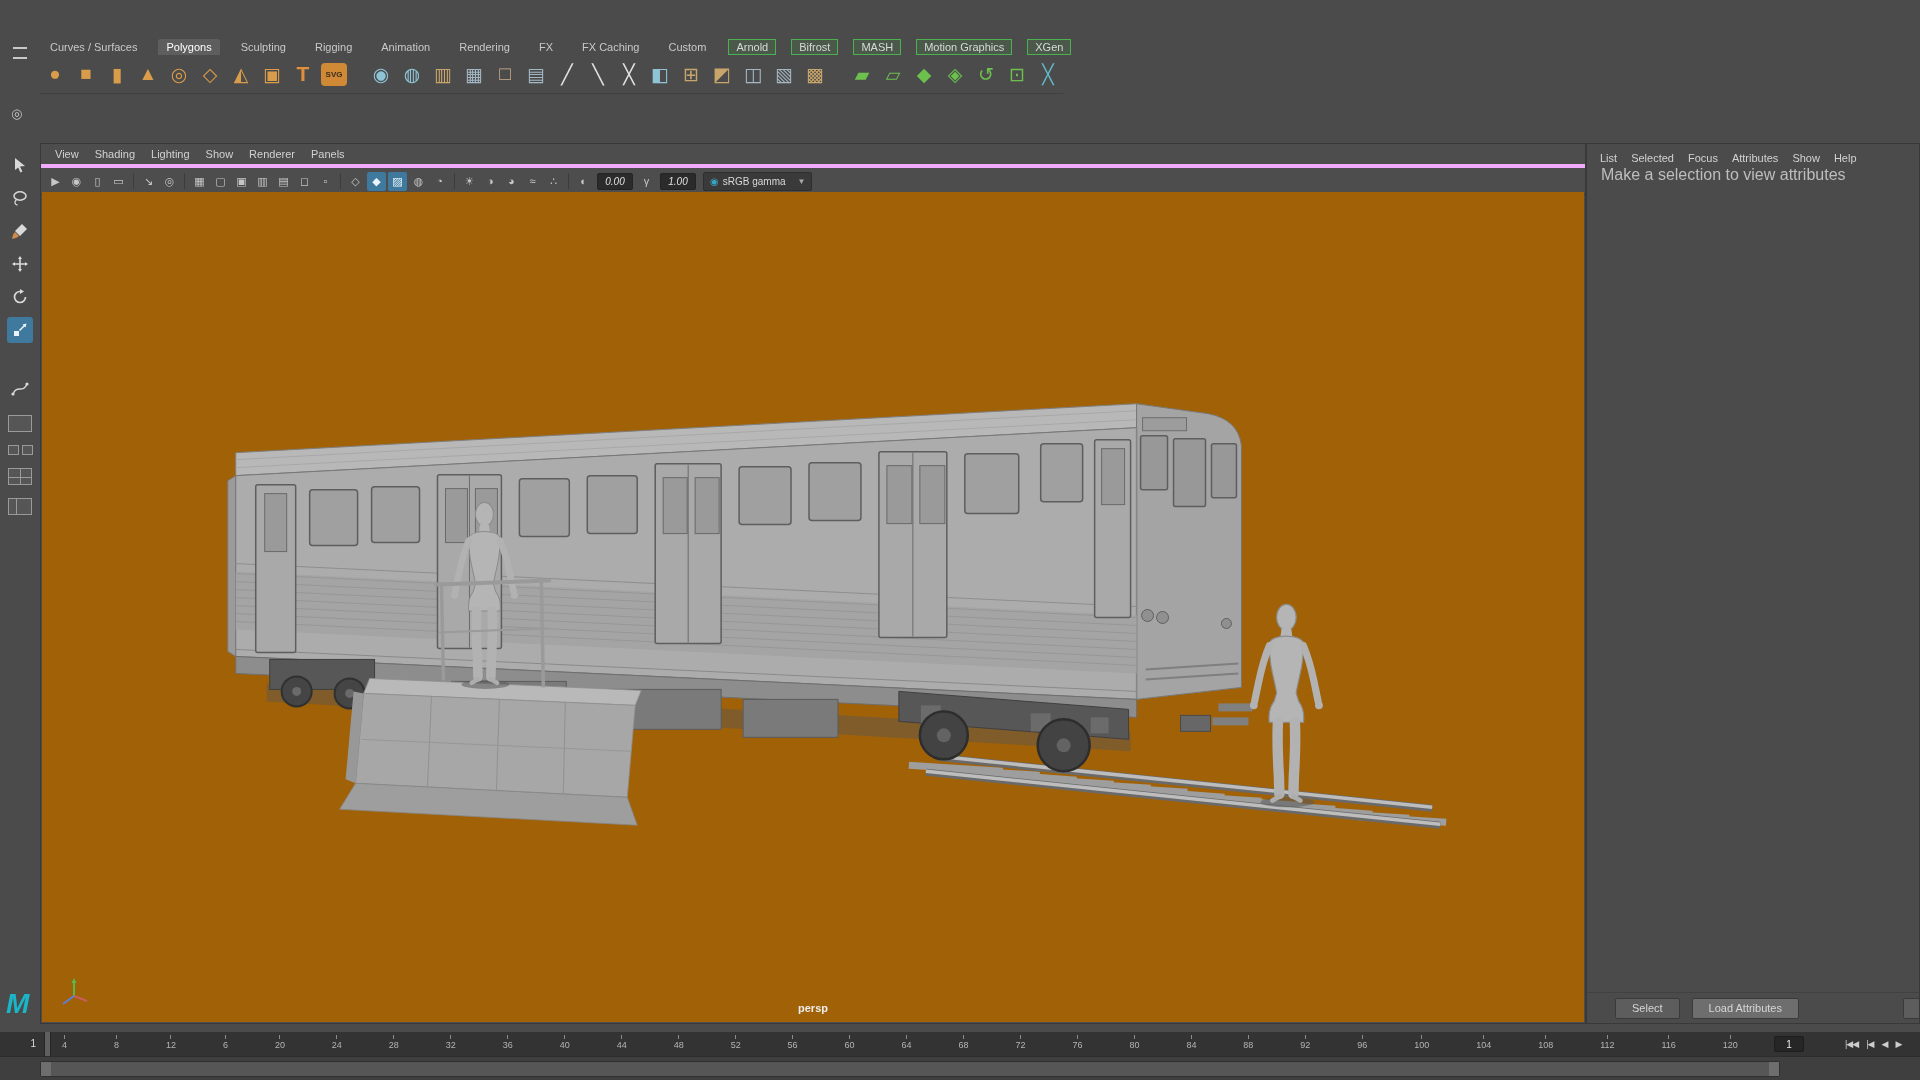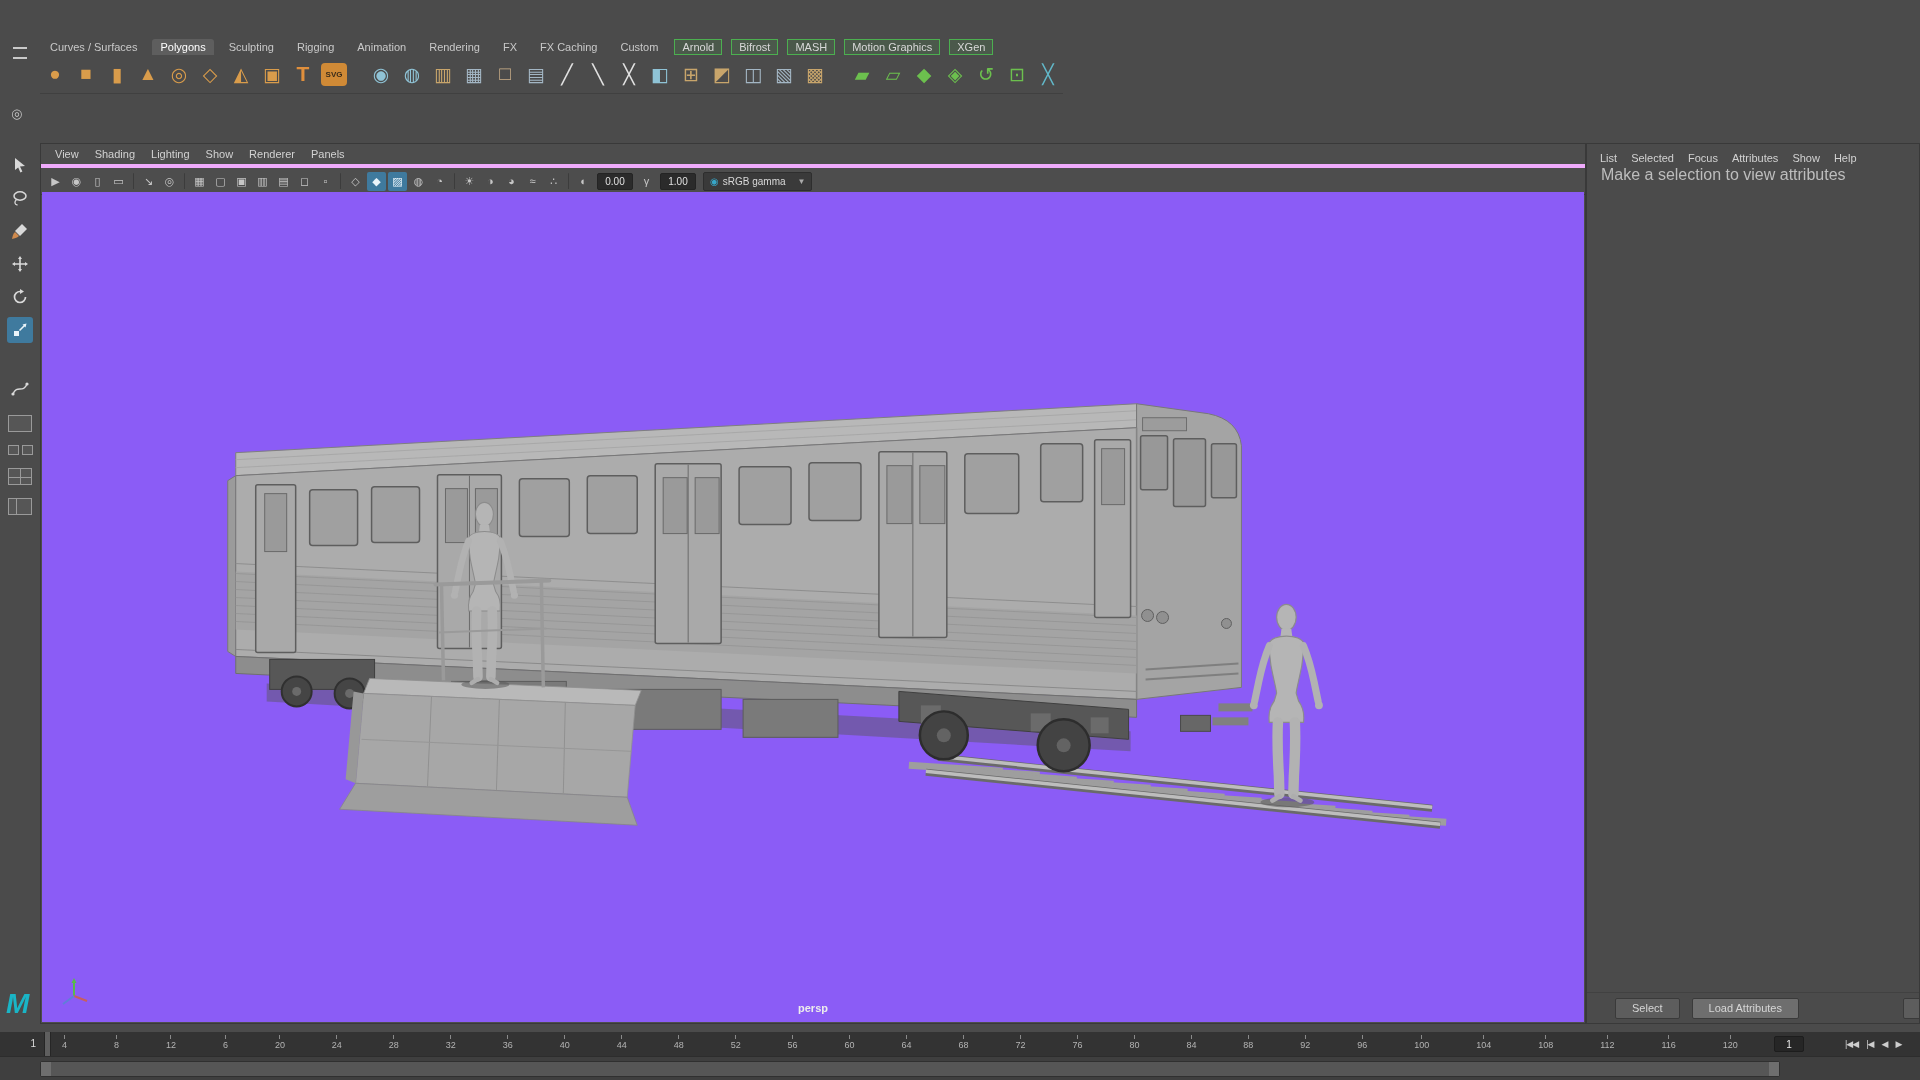--- a/index.html
+++ b/index.html
@@ -4,21 +4,21 @@
 <style>
   html,body{margin:0;padding:0;background:#2e2e2e;}
   .app{position:relative;width:1920px;height:1080px;background:#4b4b4b;overflow:hidden;
        font-family:"Liberation Sans","DejaVu Sans",sans-serif;color:#cccccc;}
 
   
   .menu-toggle{position:absolute;left:13px;top:47px;width:14px;height:8px;
        border-top:2px solid #c9c9c9;border-bottom:2px solid #c9c9c9;}
   .hud-btn{position:absolute;left:11px;top:106px;font-size:13px;color:#c4c4c4;}
   .shelf-tabs{position:absolute;left:42px;top:36px;height:19px;display:flex;align-items:flex-end;
-       gap:7px;font-size:11px;white-space:nowrap;}
+       gap:13px;font-size:11px;white-space:nowrap;}
   .stab{padding:2px 8px;color:#c9c9c9;}
   .stab.active{background:#5e5e5e;color:#ffffff;border-radius:3px 3px 0 0;}
   .stab.plugin{border:1px solid #4caf50;background:rgba(76,175,80,.14);padding:1px 7px;margin:0 1px;color:#d8d8d8;}
   .shelf-row{position:absolute;left:40px;top:57px;height:34px;display:flex;align-items:center;gap:1px;
        border-bottom:1px solid #404040;padding-bottom:2px;}
   .sicon{width:30px;height:30px;display:flex;align-items:center;justify-content:center;font-size:19px;}
   .sicon.big{font-size:21px;font-weight:bold;}
   .sicon.badge{font-size:8px;font-weight:bold;background:#d08a36;width:26px;height:23px;border-radius:4px;margin:0 2px;}
   .sicon.gap{margin-left:16px;}
 
@@ -41,26 +41,26 @@
   .vp-menus{height:20px;display:flex;align-items:center;padding-left:6px;font-size:11px;
        border-bottom:4px solid #f0abfc;}
   .vp-menu-item{padding:0 8px;color:#d2d2d2;}
   .vp-toolbar{height:26px;display:flex;align-items:center;padding:0 4px;border-bottom:1px solid #3a3a3a;}
   .vp-icons{display:flex;align-items:center;}
   .vp-icon{width:19px;height:19px;display:flex;align-items:center;justify-content:center;
        font-size:11px;color:#c6c6c6;border-radius:2px;margin:0 1px;}
   .vp-icon.active{background:#3f7a9e;color:#eaf4fa;}
   .vp-icon.divider{width:1px;height:16px;background:#3c3c3c;margin:0 4px;padding:0;}
   .vp-field{width:34px;height:15px;background:#2b2b2b;border:1px solid #242424;border-radius:2px;
-       color:#e0e0e0;font-size:10px;display:flex;align-items:center;justify-content:center;margin:0 3px;}
+       color:#e0e0e0;font-size:10px;display:flex;align-items:center;justify-content:center;margin:0 3px;font-style:italic;}
   .vp-dropdown{height:17px;background:#3a3a3a;border:1px solid #2e2e2e;border-radius:2px;display:flex;
        align-items:center;gap:4px;padding:0 6px;font-size:10px;color:#d8d8d8;margin-left:4px;}
   .cs-icon{color:#37a6c8;font-size:10px;}
   .caret{font-size:8px;color:#aaaaaa;margin-left:8px;}
-  .canvas{position:absolute;left:1px;top:48px;right:1px;bottom:1px;background:#8b5cf6;overflow:hidden;}
+  .canvas{position:absolute;left:1px;top:48px;right:1px;bottom:1px;background:#a16207;overflow:hidden;}
   .scene{position:absolute;left:0;top:0;width:100%;height:100%;}
   .cam-label{position:absolute;left:50%;bottom:8px;transform:translateX(-50%);font-size:11px;
        font-weight:bold;color:#ececec;}
   .gizmo{position:absolute;left:14px;bottom:8px;}
 
   
   .ae{position:absolute;left:1586px;top:143px;width:334px;height:881px;background:#4b4b4b;
        border:1px solid #393939;box-sizing:border-box;}
   .ae-menus{height:20px;display:flex;align-items:flex-end;padding-left:6px;font-size:11px;}
   .ae-menu-item{padding:0 7px;color:#d2d2d2;}

